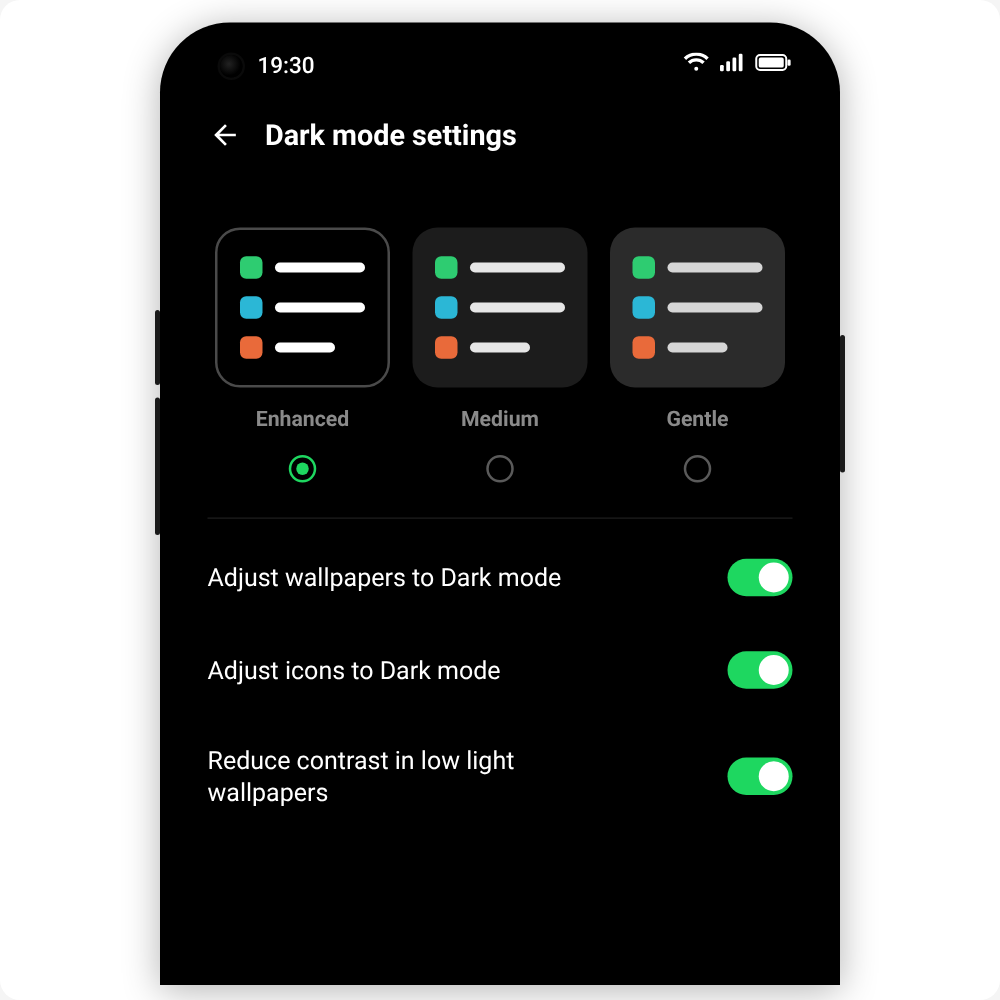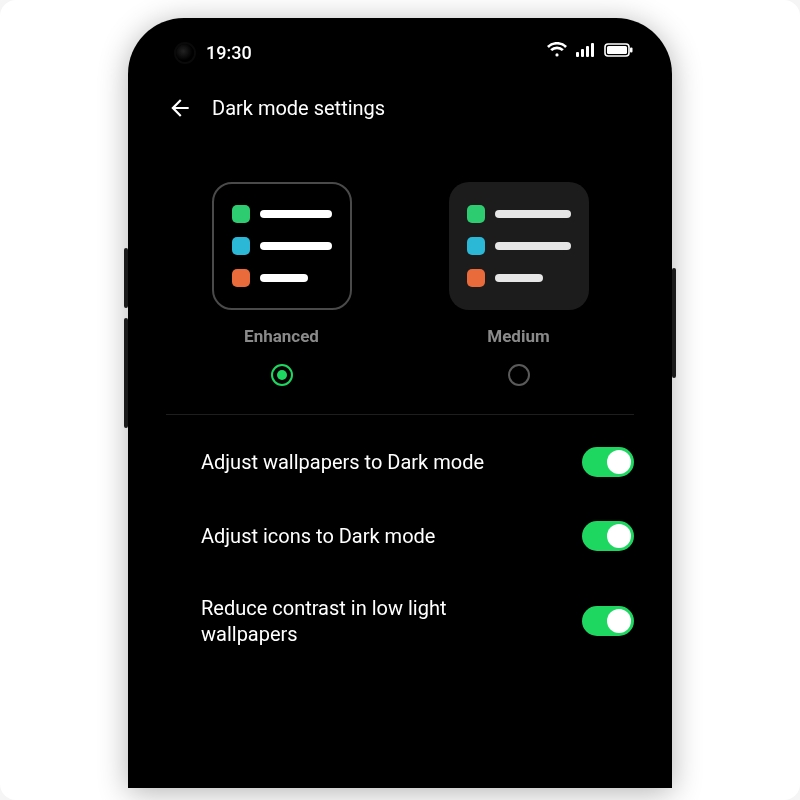--- a/index.html
+++ b/index.html
@@ -92,22 +92,22 @@
     padding: 18px 24px 14px 24px;
   }
   .back-arrow {
     width: 28px;
     height: 28px;
     display: flex;
     align-items: center;
     justify-content: center;
   }
   .title {
-    font-size: 20px;
-    font-weight: 400;
+    font-size: 23px;
+    font-weight: 700;
     color: #fff;
   }
 
   
   .modes {
     display: flex;
     justify-content: space-between;
     gap: 14px;
     padding: 46px 28px 0 28px;
   }
@@ -195,21 +195,20 @@
     align-items: center;
     justify-content: space-between;
     padding: 22px 0;
     gap: 20px;
   }
   .setting-label {
     font-size: 20px;
     color: #fff;
     line-height: 1.3;
     max-width: 340px;
-    margin-left: 35px;
   }
   .toggle {
     width: 52px;
     height: 30px;
     border-radius: 15px;
     background: #1ed760;
     position: relative;
     flex-shrink: 0;
   }
   .toggle::after {
@@ -303,20 +302,38 @@
               </div>
             <div class="row">
                 <div class="dot orange"></div>
                 <div class="bar short"></div>
               </div>
           </div>
           <div class="mode-label">Medium</div>
           <div class="radio"></div>
         </div>
 
+        <div class="mode">
+          <div class="card gentle">
+            <div class="row">
+                <div class="dot green"></div>
+                <div class="bar"></div>
+              </div>
+            <div class="row">
+                <div class="dot cyan"></div>
+                <div class="bar"></div>
+              </div>
+            <div class="row">
+                <div class="dot orange"></div>
+                <div class="bar short"></div>
+              </div>
+          </div>
+          <div class="mode-label">Gentle</div>
+          <div class="radio"></div>
+        </div>
 
       </div>
 
       <div class="divider"></div>
 
       <div class="settings">
 
         <div class="setting">
           <div class="setting-label">Adjust wallpapers to Dark mode</div>
           <div class="toggle"></div>

